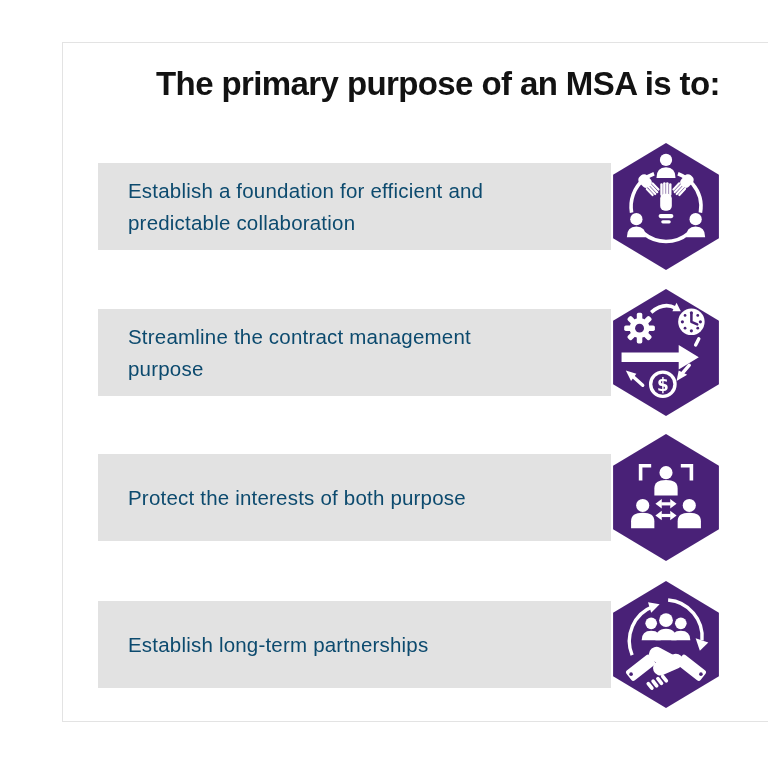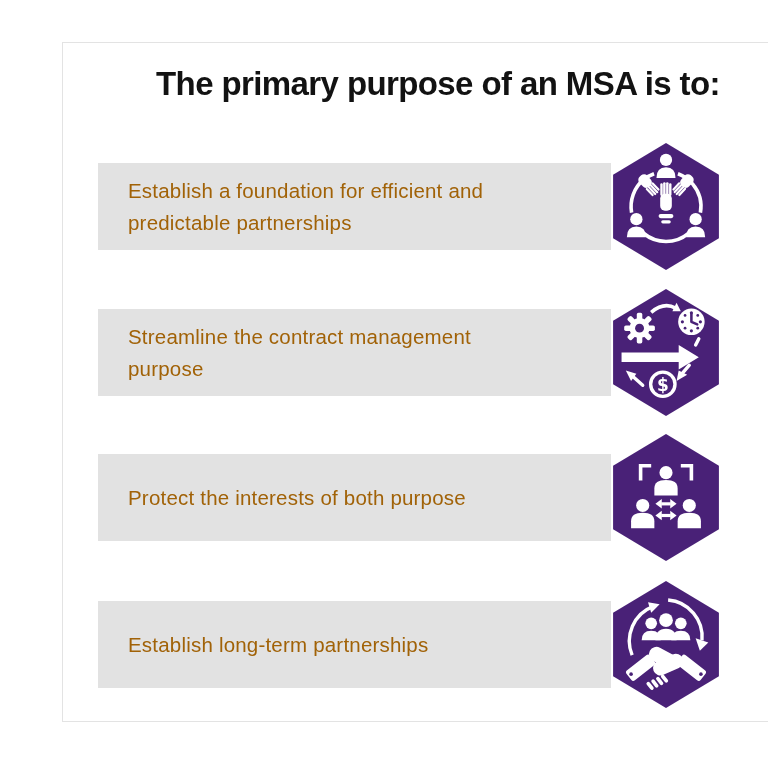--- a/index.html
+++ b/index.html
@@ -14,36 +14,36 @@
   .title{
     position:absolute;top:22px;left:0;right:0;margin:0;text-align:center;
     font-size:33px;font-weight:800;color:#121212;letter-spacing:-0.6px;
   }
   .row{position:absolute;left:35px;width:621px;height:87px;}
   .row1{top:120px}.row2{top:266px}.row3{top:411px}.row4{top:558px}
   .bar{
     position:absolute;left:0;top:0;width:513px;height:87px;
     background:#e2e2e2;display:flex;align-items:center;
   }
-  .bar p{margin:0;padding-left:30px;font-size:20.5px;line-height:32px;color:#a16207;letter-spacing:.2px;}
+  .bar p{margin:0;padding-left:30px;font-size:20.5px;line-height:32px;color:#0c4a6e;letter-spacing:.2px;}
   .line{display:block;}
   .hex{position:absolute;left:515px;top:-20px;width:106px;height:127px;}
   .hex svg{display:block;width:106px;height:127px;}
 </style>
 </head>
 <body>
 
 <div class="card">
   <h1 class="title">The primary purpose of an MSA is to:</h1>
 
   <div class="row row1">
     <div class="bar">
       <p>
         <span class="line">Establish a foundation for efficient and</span>
-        <span class="line">predictable partnerships</span>
+        <span class="line">predictable collaboration</span>
       </p>
     </div>
     <div class="hex">
       <svg viewBox="0 0 100 120" xmlns="http://www.w3.org/2000/svg">
         <polygon points="50,0 100,30 100,90 50,120 0,90 0,30" fill="#492177"></polygon>
         <g fill="#ffffff">
           <circle cx="50" cy="60" r="33" fill="none" stroke="#ffffff" stroke-width="3.4" stroke-dasharray="46 23" transform="rotate(50 50 60)"></circle>
 
           <g transform="translate(50,24)">
               <circle cx="0" cy="-8" r="5.8"></circle>

